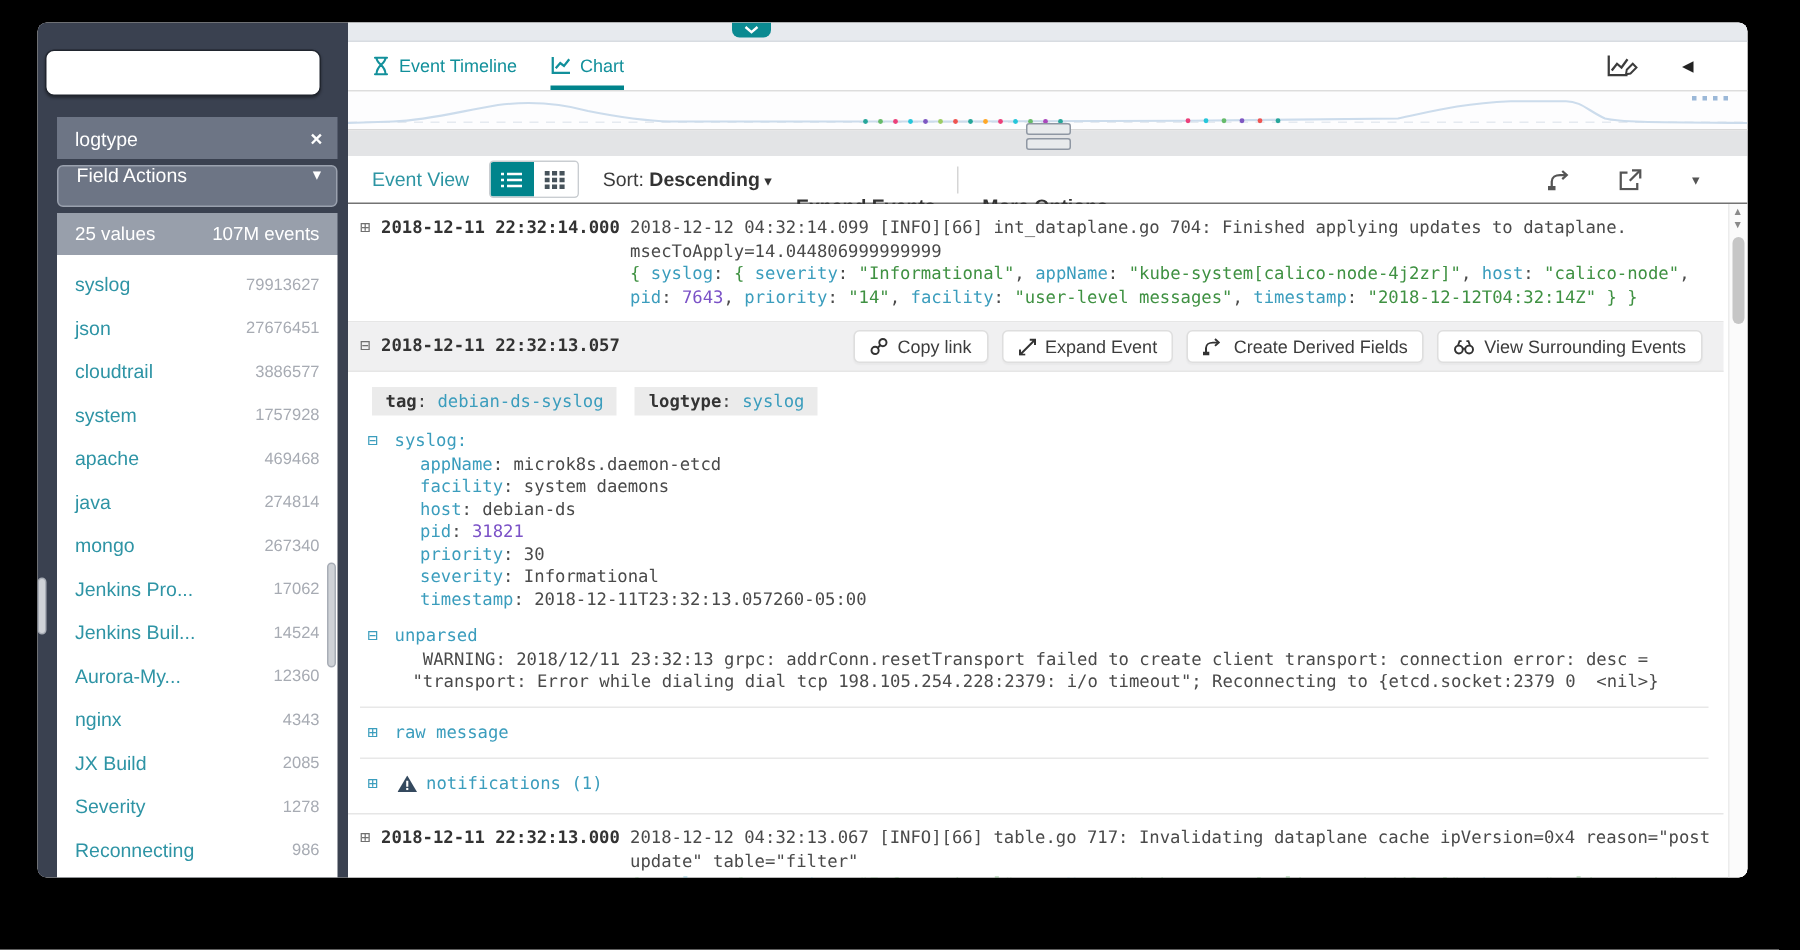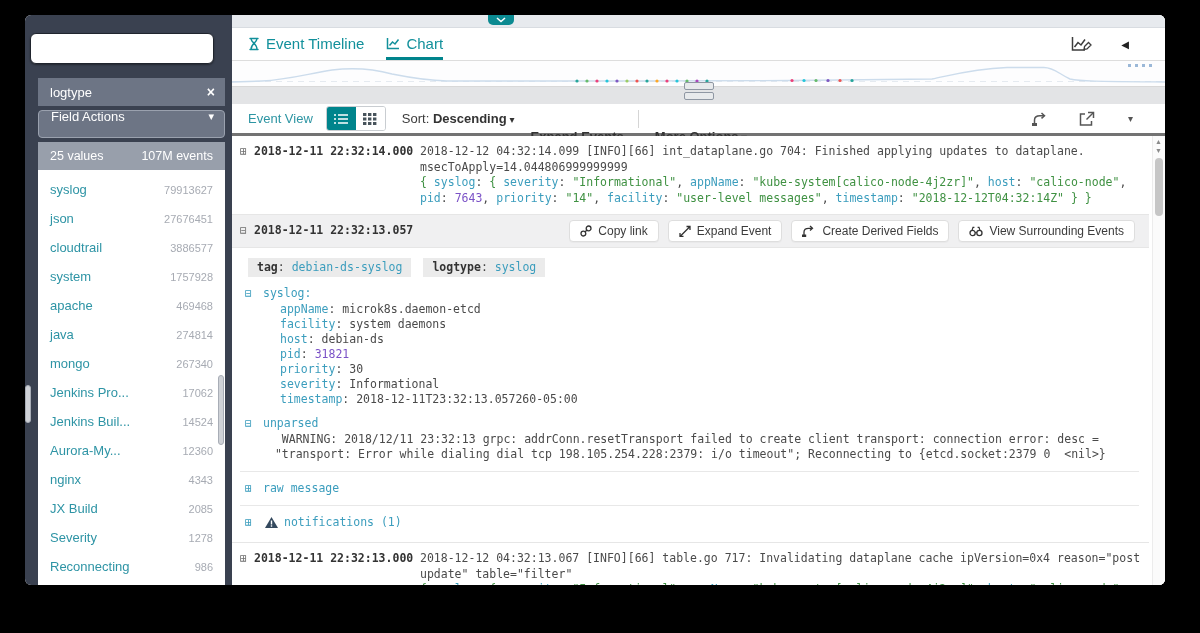--- a/index.html
+++ b/index.html
@@ -22,31 +22,31 @@
   .vrow .vcount { margin-left: auto; color: #a7abb3; font-size: 11px; }
   .sb-thumb-right { position: absolute; right: 8px; top: 360px; width: 6px; height: 70px; background: #cfd2d7; border: 1px solid #a8adb6; border-radius: 3px; }
   .sb-thumb-left { position: absolute; left: 0px; top: 370px; width: 6px; height: 38px; background: #cfd2d7; border: 1px solid #a8adb6; border-radius: 3px; }
 
   
   .main { position: relative; flex: 1; display: flex; flex-direction: column; background: #fff; min-width: 0; }
   .top-strip { height: 13px; flex: none; background: #e7eaee; position: relative; border-bottom: 1px solid #d8dce1; }
   .pull-tab { position: absolute; left: 256px; top: 0; width: 26px; height: 10px; background: #0b8a91; border-radius: 0 0 5px 5px; display: flex; align-items: center; justify-content: center; cursor: pointer; }
 
   .tabs-row { height: 33px; flex: none; display: flex; align-items: stretch; padding-left: 16px; border-bottom: 1px solid #ddd; position: relative; background: #fff; }
-  .tab { display: flex; align-items: center; gap: 6px; color: #12909b; font-size: 15px; margin-right: 22px; cursor: pointer; border-bottom: 3px solid transparent; padding-top: 2px; }
+  .tab { display: flex; align-items: center; gap: 6px; color: #12909b; font-size: 12px; margin-right: 22px; cursor: pointer; border-bottom: 3px solid transparent; padding-top: 2px; }
   .tab.active { border-bottom-color: #00848c; }
   .tr-icons { position: absolute; right: 0; top: 0; height: 100%; display: flex; align-items: center; gap: 28px; padding-right: 36px; }
   .tr-icons .collapse { color: #222; font-size: 10px; cursor: pointer; }
 
   .chart-strip { height: 26px; flex: none; background: #fdfdfe; border-bottom: 1px solid #d8d8d8; overflow: hidden; }
   .drag-strip { height: 17px; flex: none; background: #e3e4e6; display: flex; justify-content: center; }
   .drag-handle { margin-top: -5px; display: flex; flex-direction: column; gap: 2px; cursor: row-resize; }
   .drag-handle i { display: block; width: 30px; height: 8px; background: #e8eaec; border: 1.5px solid #8f97a3; border-radius: 2px; }
 
-  .toolbar { height: 32px; flex: none; display: flex; align-items: center; padding: 0 16px; border-bottom: 3px solid #737373; font-size: 13px; color: #3c3c3c; background: #fff; }
+  .toolbar { height: 32px; flex: none; display: flex; align-items: center; padding: 0 16px; border-bottom: 1px solid #737373; font-size: 13px; color: #3c3c3c; background: #fff; }
   .ev-label { color: #2d95a3; margin-right: 13px; }
   .seg { display: flex; border: 1px solid #c9cdd1; border-radius: 3px; overflow: hidden; }
   .seg-btn { width: 29px; height: 23px; background: #fff; border: none; display: flex; align-items: center; justify-content: center; cursor: pointer; }
   .seg-btn.active { background: #00848c; }
   .sort { margin-left: 16px; cursor: pointer; }
   .sort b, .tb-bold { font-weight: bold; color: #333; margin-top: 36px; }
   .caret-sm { font-size: 10px; color: #333; margin-left: 3px; }
   .tb-item { margin-left: 16px; cursor: pointer; }
   .vdiv { width: 1px; height: 18px; background: #d5d5d5; margin-left: 14px; }
   .tb-right { margin-left: auto; display: flex; align-items: center; gap: 30px; padding-right: 16px; }

